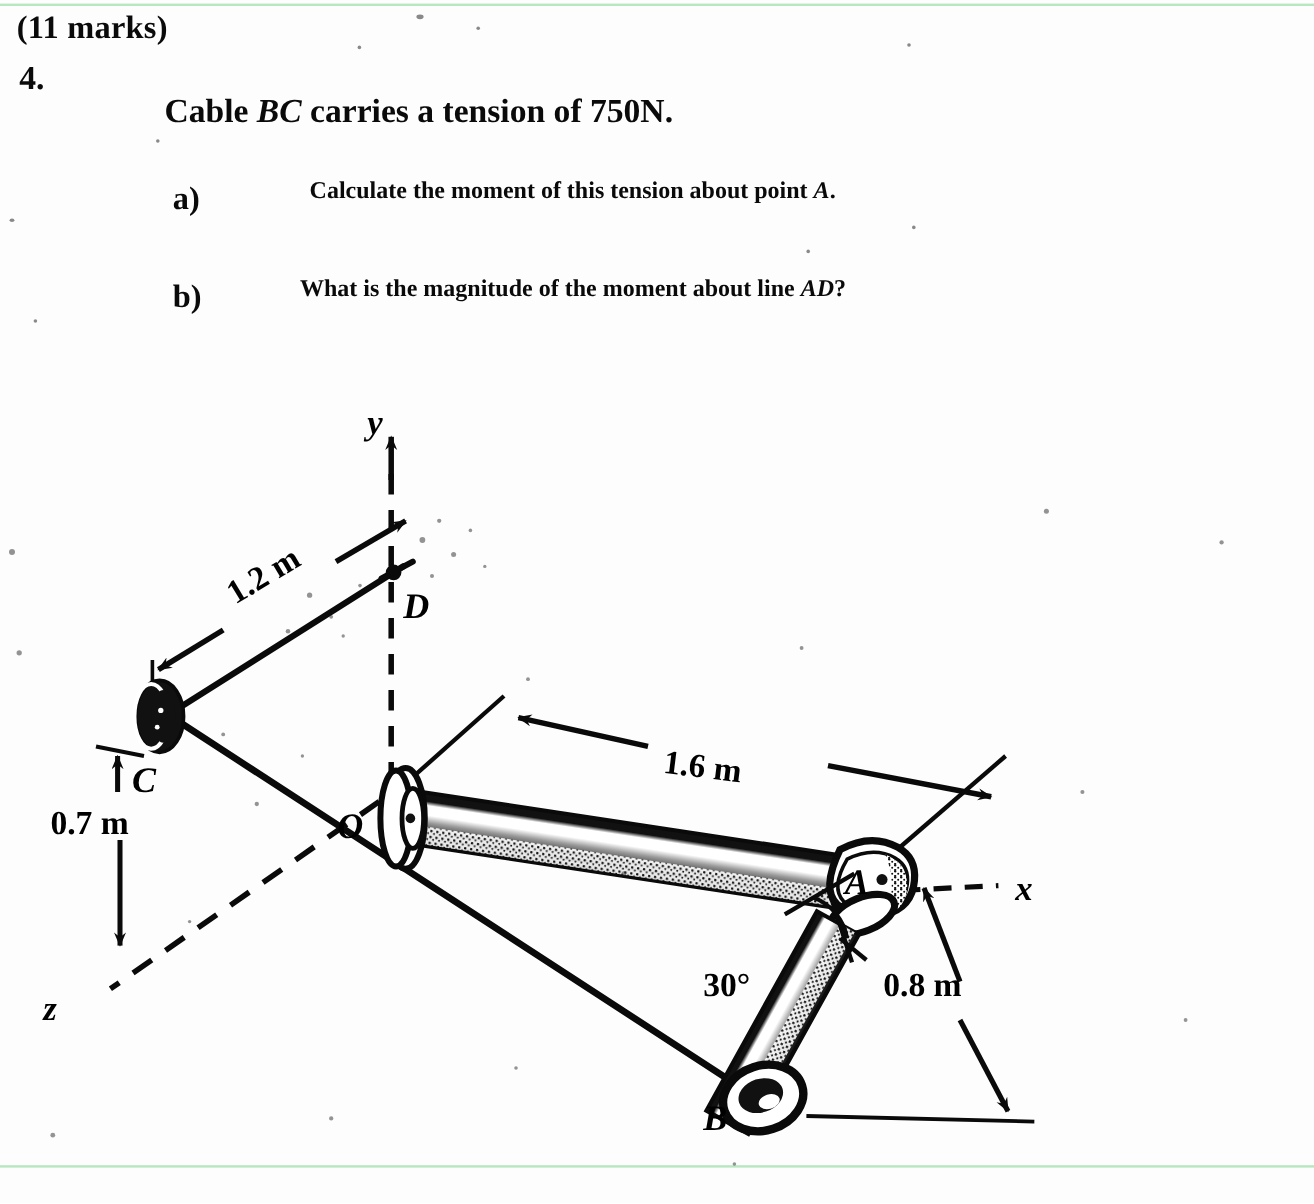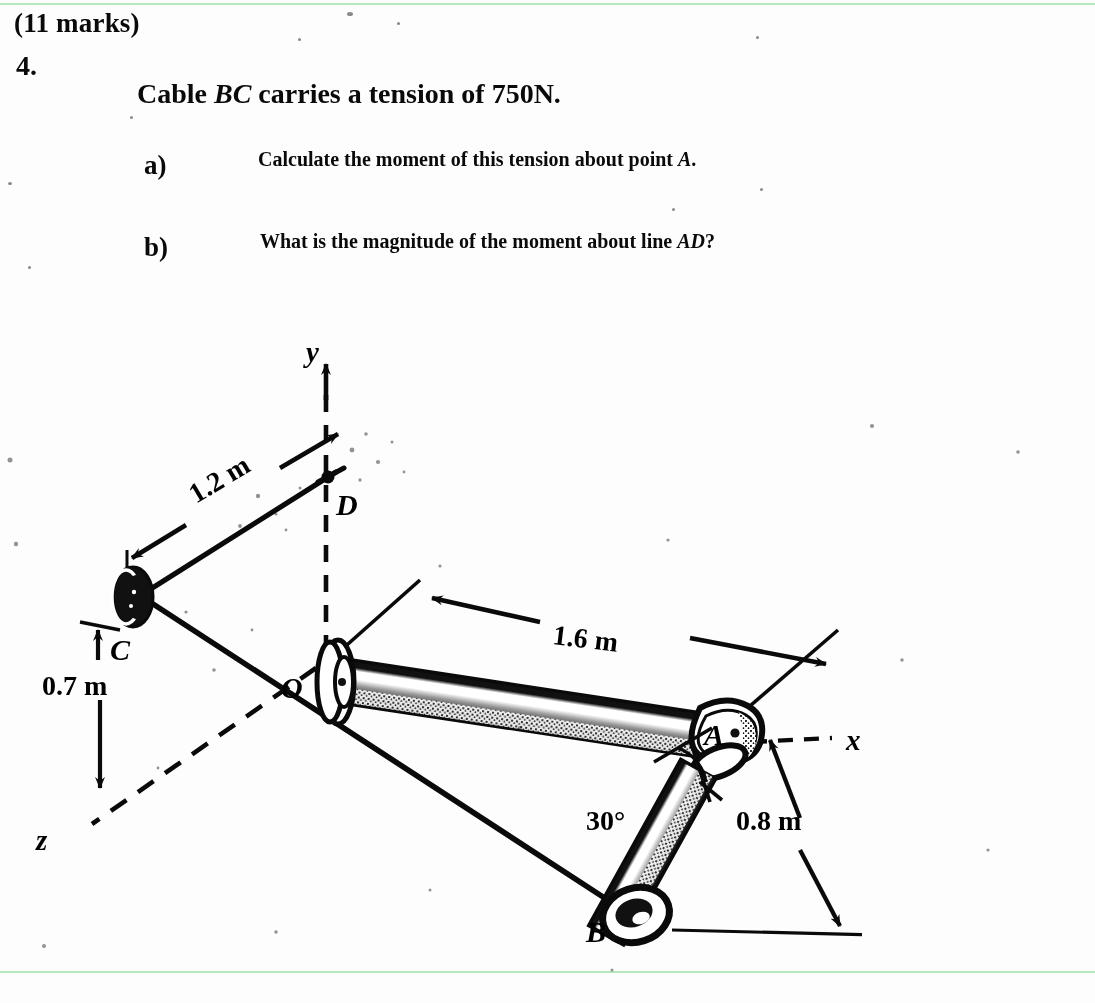--- a/index.html
+++ b/index.html
@@ -31,21 +31,21 @@
   }
   .partlabel{
     position:absolute;font-weight:bold;font-size:27px;
   }
   .parttext{
     position:absolute;font-weight:bold;font-size:20px;white-space:nowrap;
   }
   .pa-l{left:144px;top:150px;}
   .pa-t{left:258px;top:148px;}
   .pb-l{left:144px;top:232px;}
-  .pb-t{left:260px;top:230px;}
+  .pb-t{left:250px;top:230px;}
   i.it{font-style:italic;font-family:"Liberation Serif",serif;}
 
   
   .figure{position:absolute;left:0;top:330px;width:1095px;height:660px;}
   .figure svg{display:block;}
 
   
   .lbl{font-family:"Liberation Serif",serif;font-weight:bold;}
   .lbl-pt{font-size:30px;font-style:italic;}
   .lbl-ax{font-size:29px;font-style:italic;}

